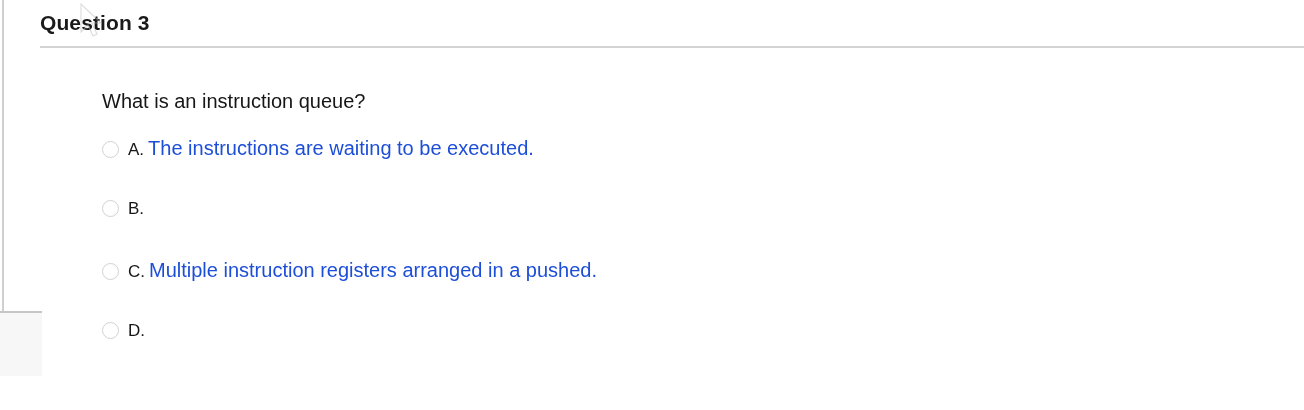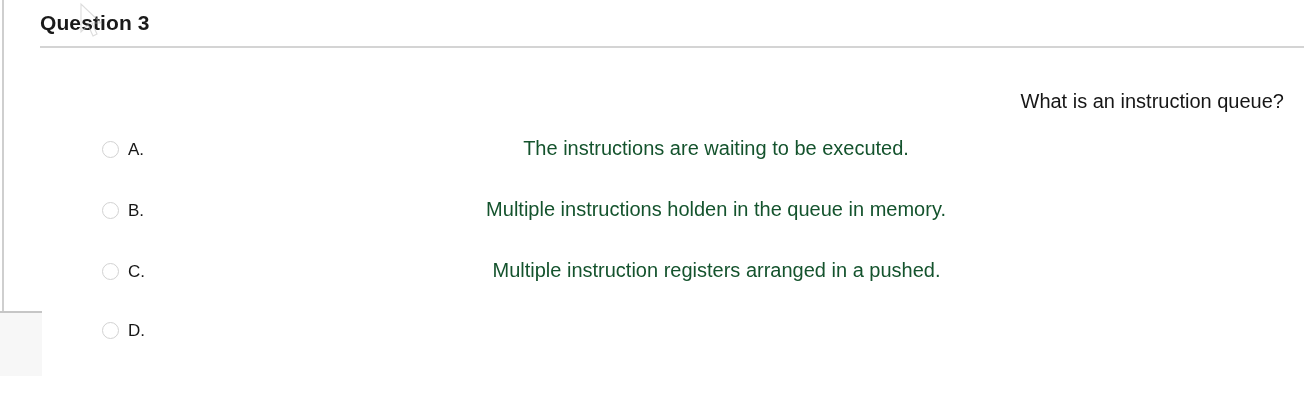--- a/index.html
+++ b/index.html
@@ -79,21 +79,20 @@
     position: absolute;
     left: 102px;
     top: 88px;
     right: 20px;
   }
   #question-prompt {
     font-size: 20px;
     color: #161616;
     line-height: 26px;
     margin: 0 0 22px 0;
-    text-align: right;
   }
 
   #options {
     margin: 0;
     padding: 0;
     list-style: none;
   }
   .option-row {
     display: flex;
     align-items: baseline;
@@ -117,24 +116,23 @@
     flex: 0 0 auto;
     font-size: 17px;
     color: #161616;
     line-height: 22px;
     margin-right: 4px;
     white-space: nowrap;
   }
   .option-text {
     flex: 1 1 auto;
     font-size: 20px;
-    color: #14532d;
+    color: #1d4ed8;
     line-height: 24px;
     white-space: nowrap;
-    text-align: center;
   }
 </style>
 </head>
 <body>
 
 <div id="page">
 
   <div id="left-rule"></div>
   <div id="corner-panel"></div>
 
@@ -154,21 +152,20 @@
 
       <li class="option-row">
         <span class="option-radio"></span>
         <span class="option-letter">A.</span>
         <span class="option-text">The instructions are waiting to be executed.</span>
       </li>
 
       <li class="option-row">
         <span class="option-radio"></span>
         <span class="option-letter">B.</span>
-        <span class="option-text">Multiple instructions holden in the queue in memory.</span>
       </li>
 
       <li class="option-row">
         <span class="option-radio"></span>
         <span class="option-letter">C.</span>
         <span class="option-text">Multiple instruction registers arranged in a pushed.</span>
       </li>
 
       <li class="option-row">
         <span class="option-radio"></span>

